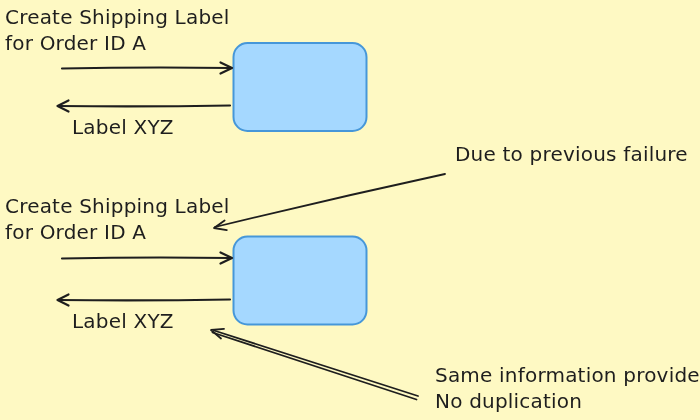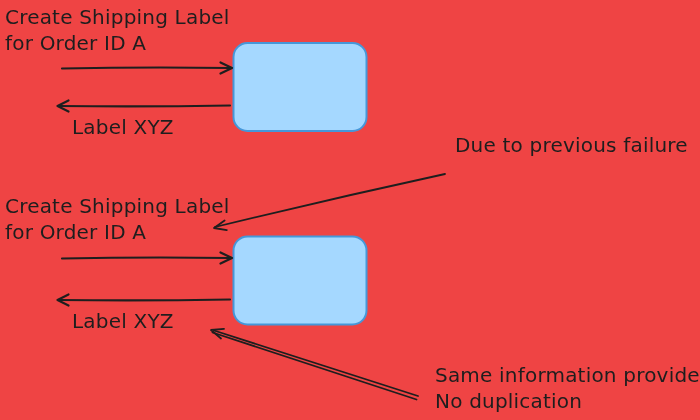--- a/index.html
+++ b/index.html
@@ -1,19 +1,19 @@
 <!DOCTYPE html>
 <html><head>
 <meta charset="utf-8">
 <style>
   html,body{margin:0;padding:0;background:#ffffff;}
   #canvas{
     position:relative;
     width:700px;height:420px;
-    background:#ef4444;
+    background:#fef9c3;
     overflow:hidden;
     font-family:"DejaVu Sans", sans-serif;
   }
   #arrow-layer{position:absolute;left:0;top:0;width:700px;height:420px;}
   .hand{
     position:absolute;
     color:#1e1e1e;
     font-size:20px;
     line-height:26px;
     letter-spacing:0.2px;
@@ -70,21 +70,21 @@
     <span class="line">for Order ID A</span>
   </div>
   <div class="hand" style="left:72px;top:114px;">Label XYZ</div>
 
   <div class="hand" style="left:5px;top:193px;">
     <span class="line">Create Shipping Label</span>
     <span class="line">for Order ID A</span>
   </div>
   <div class="hand" style="left:72px;top:308px;">Label XYZ</div>
 
-  <div class="hand" style="left:455px;top:132px;">
+  <div class="hand" style="left:455px;top:141px;">
     <span class="line">Due to previous failure</span>
   </div>
   <div class="hand" style="left:435px;top:362px;">
     <span class="line">Same information provided</span>
     <span class="line">No duplication</span>
   </div>
 
 </div>
 
 </body></html>

